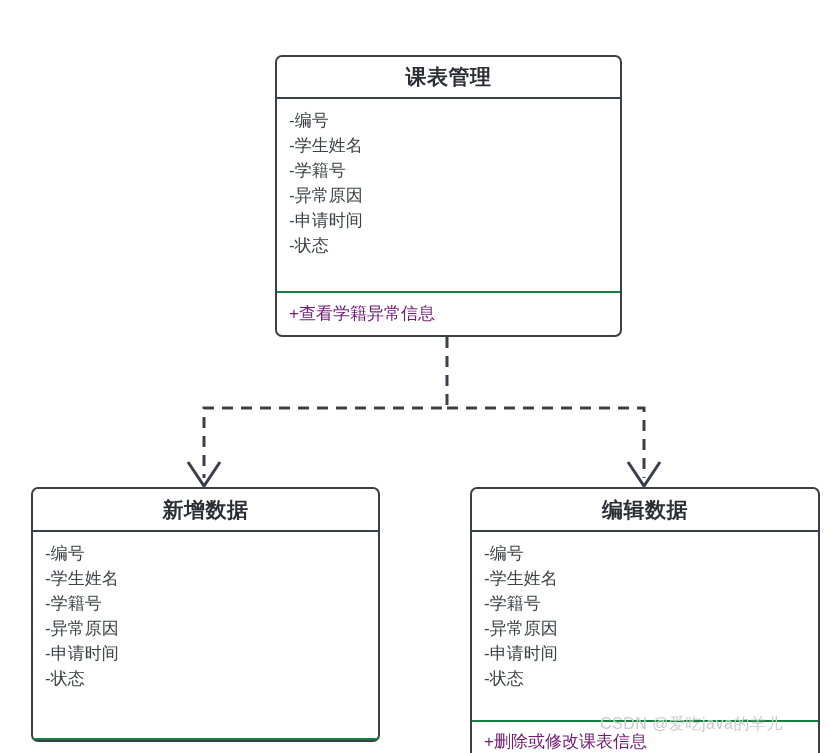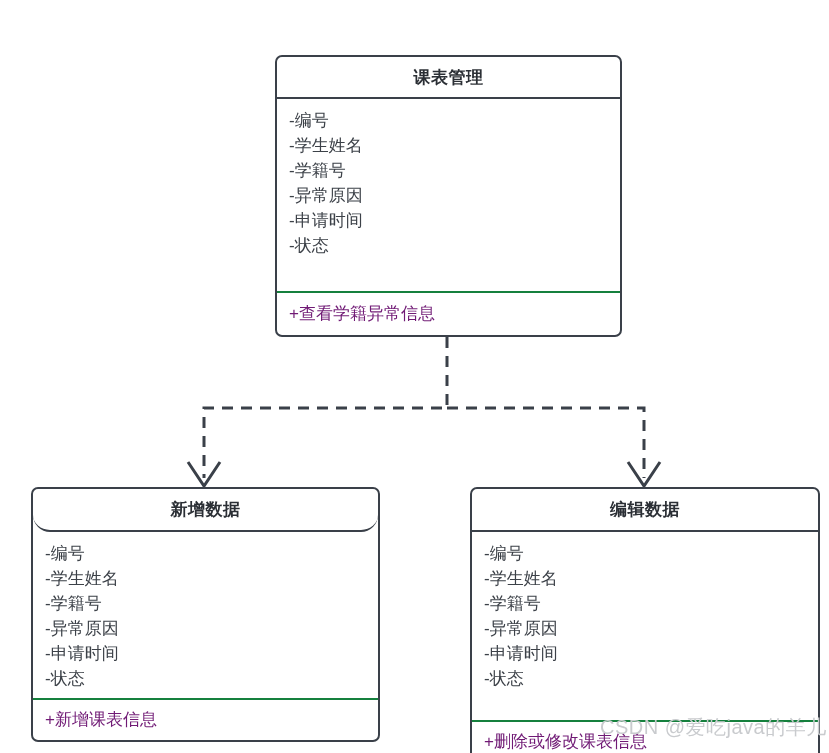--- a/index.html
+++ b/index.html
@@ -28,21 +28,21 @@
     border: 2px solid #3a4049;
     border-radius: 7px;
     display: flex;
     flex-direction: column;
     z-index: 2;
   }
   .uml-title {
     box-sizing: border-box;
     text-align: center;
     font-weight: bold;
-    font-size: 17px;
+    font-size: 21px;
     color: #2b2f35;
     border-bottom: 2px solid #3a4049;
     display: flex;
     align-items: center;
     justify-content: center;
     letter-spacing: 0.5px;
   }
   .uml-attrs {
     box-sizing: border-box;
     flex: 1 1 auto;
@@ -78,38 +78,38 @@
   #class-top .uml-title { height: 42px; }
   #class-top .uml-ops   { height: 42px; }
 
   
   #class-left {
     left: 31px;
     top: 487px;
     width: 349px;
     height: 255px;
   }
-  #class-left .uml-title { height: 43px; border-radius: 17px; }
+  #class-left .uml-title { height: 43px; }
   #class-left .uml-ops   { height: 40px; }
 
   
   #class-right {
     left: 470px;
     top: 487px;
     width: 350px;
     height: 277px;
   }
   #class-right .uml-title { height: 43px; }
   #class-right .uml-ops   { height: 40px; text-align: center; }
 
   .watermark {
     position: absolute;
     left: 600px;
     top: 714px;
-    font-size: 20px;
+    font-size: 16px;
     color: #c9cbce;
     white-space: nowrap;
     z-index: 5;
     letter-spacing: 0.5px;
   }
 </style>
 </head>
 <body>
 
 <svg id="canvas" viewBox="0 0 829 753" xmlns="http://www.w3.org/2000/svg">
@@ -141,23 +141,20 @@
 <div class="uml-class" id="class-left">
   <div class="uml-title">新增数据</div>
   <div class="uml-attrs">
     <div class="uml-attr">-编号</div>
     <div class="uml-attr">-学生姓名</div>
     <div class="uml-attr">-学籍号</div>
     <div class="uml-attr">-异常原因</div>
     <div class="uml-attr">-申请时间</div>
     <div class="uml-attr">-状态</div>
   </div>
-  <div class="uml-ops">
-    <div class="uml-op">+新增课表信息</div>
-  </div>
 </div>
 
 <div class="uml-class" id="class-right">
   <div class="uml-title">编辑数据</div>
   <div class="uml-attrs">
     <div class="uml-attr">-编号</div>
     <div class="uml-attr">-学生姓名</div>
     <div class="uml-attr">-学籍号</div>
     <div class="uml-attr">-异常原因</div>
     <div class="uml-attr">-申请时间</div>

